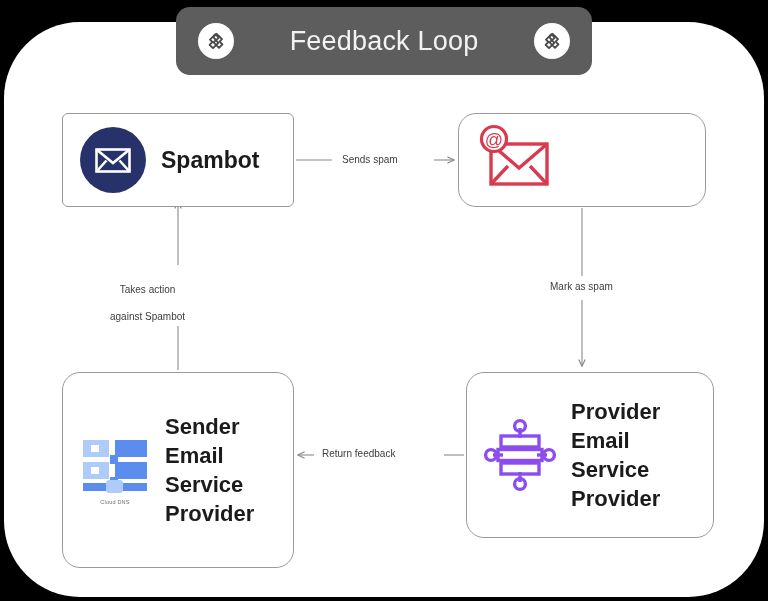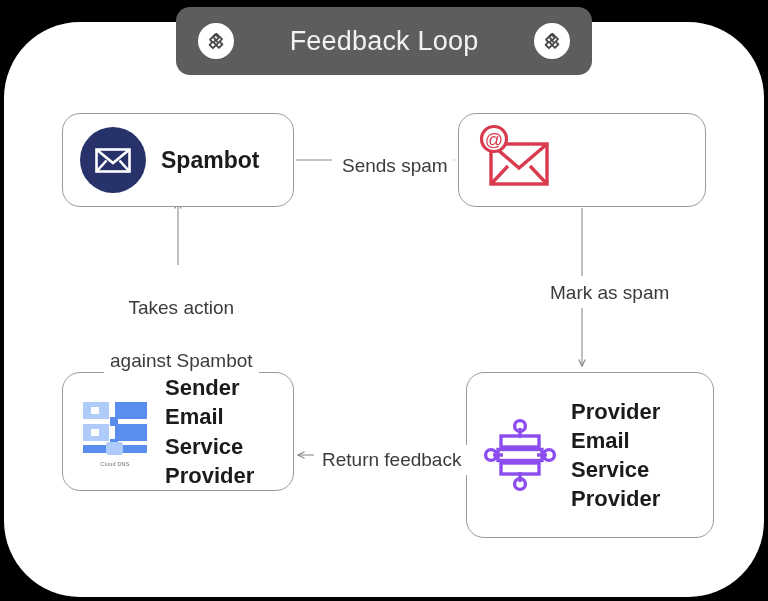--- a/index.html
+++ b/index.html
@@ -65,23 +65,23 @@
     z-index: 3;
   }
   .node-label {
     font-size: 22px;
     font-weight: bold;
     color: #1b1b1b;
     line-height: 1.33;
   }
   .node-icon { flex: none; display: flex; align-items: center; justify-content: center; }
 
-  #node-spambot    { left: 62px;  top: 113px; width: 232px; height: 94px; }
+  #node-spambot    { left: 62px;  top: 113px; width: 232px; height: 94px; border-radius: 6px; }
   #node-recipients { left: 458px; top: 113px; width: 248px; height: 94px; }
-  #node-sender-esp { left: 62px;  top: 372px; width: 232px; height: 119px; }
+  #node-sender-esp { left: 62px;  top: 372px; width: 232px; height: 196px; }
   #node-recipient-esp { left: 466px; top: 372px; width: 248px; height: 166px; }
 
   #node-spambot .node-label,
   #node-recipients .node-label { font-size: 23px; }
   #node-sender-esp .node-label,
   #node-recipient-esp .node-label { font-size: 22px; }
 
   .esp-icon-wrap { display: flex; flex-direction: column; align-items: center; gap: 4px; }
   .dns-caption {
     font-size: 5.5px;
@@ -95,21 +95,21 @@
     position: absolute;
     left: 0; top: 0;
     width: 768px; height: 601px;
     z-index: 2;
     pointer-events: none;
   }
   
   .edge-label {
     position: absolute;
     color: #3c3c3c;
-    font-size: 19px;
+    font-size: 10px;
     line-height: 1.38;
     text-align: center;
     background: #ffffff;
     padding: 2px 6px;
     z-index: 4;
     white-space: pre-line;
   }
   #label-sends-spam    { left: 336px; top: 151px; }
   #label-mark-as-spam  { left: 524px; top: 278px; margin-left: 20px; }
   #label-return-feedback { left: 316px; top: 445px; }

